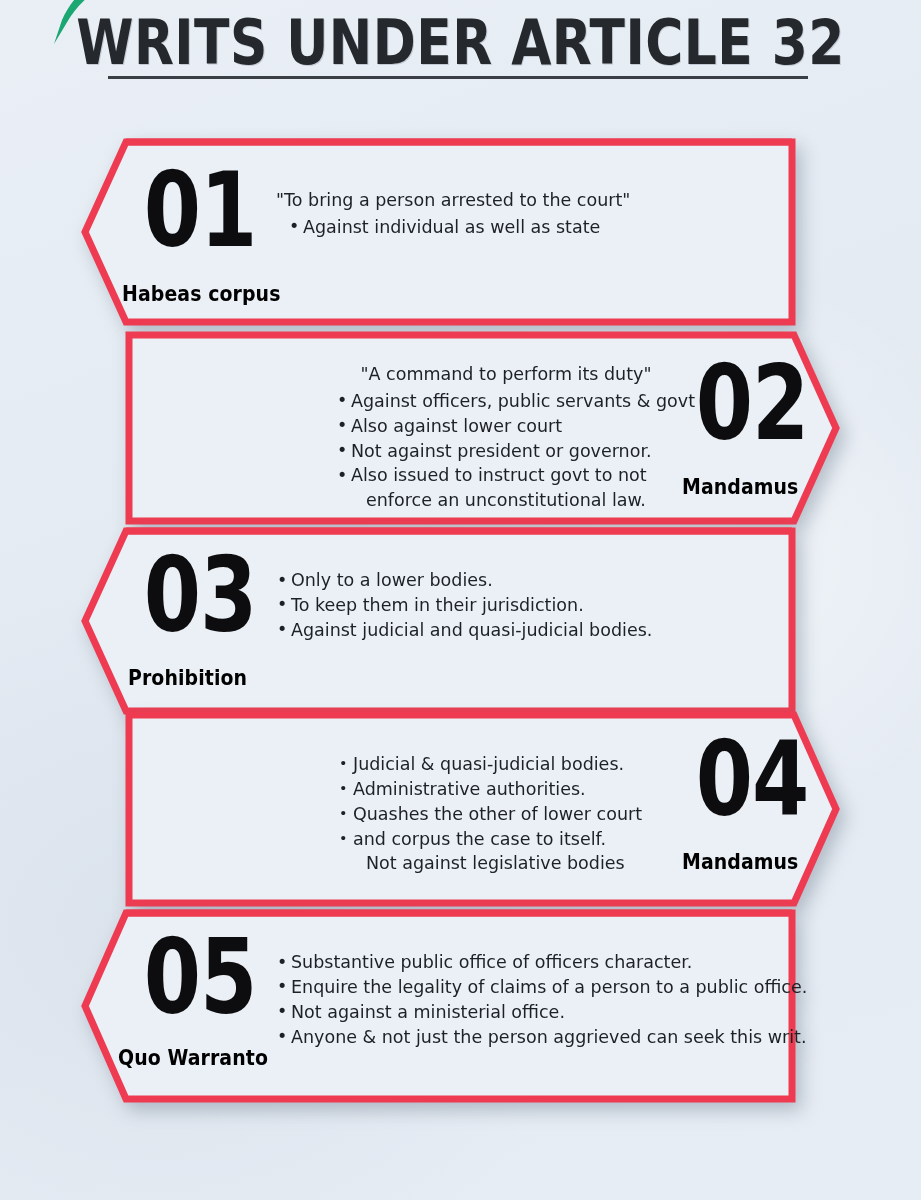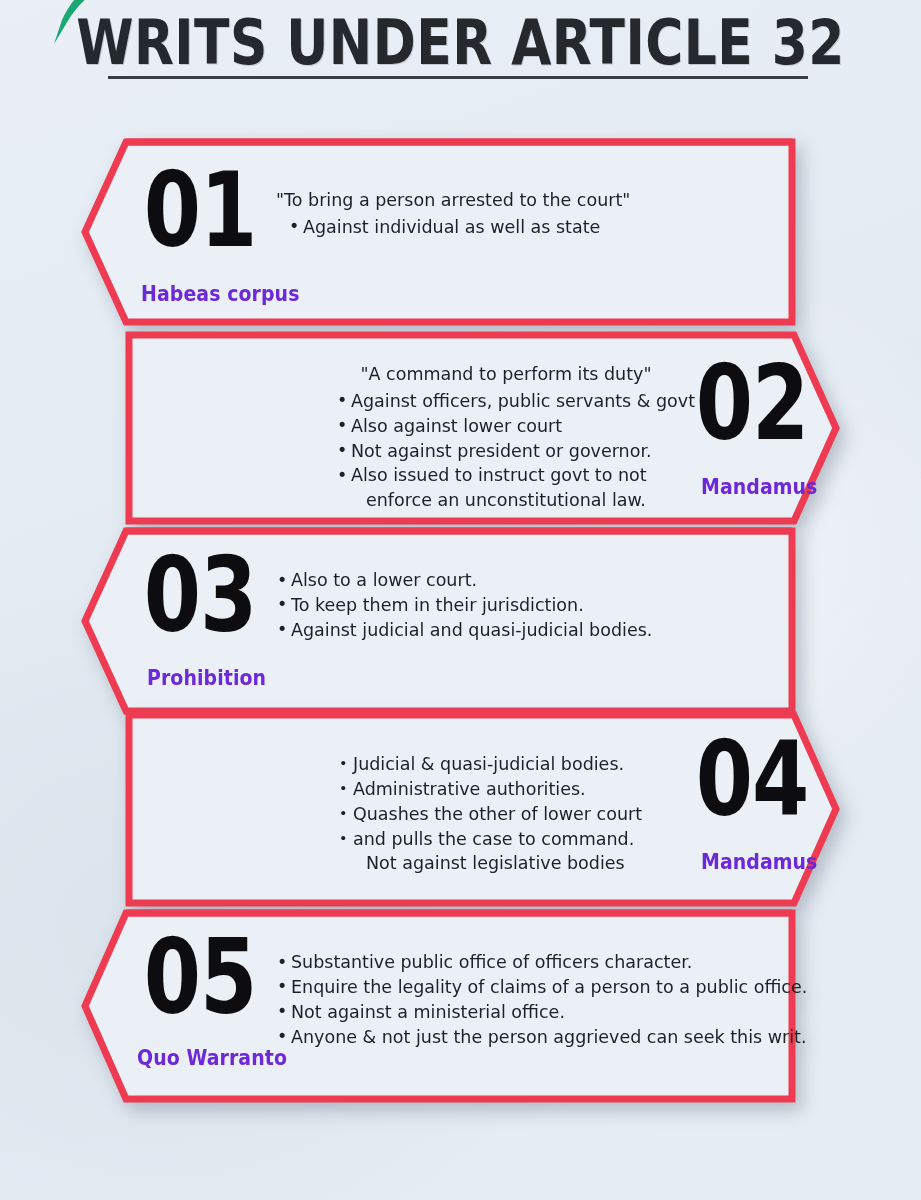--- a/index.html
+++ b/index.html
@@ -95,24 +95,23 @@
     letter-spacing: -1px;
     transform: scaleX(0.88);
     transform-origin: 50% 50%;
     white-space: nowrap;
   }
   .writ-name {
     position: absolute;
     font-family: "Liberation Sans Narrow", "DejaVu Sans Condensed", "Liberation Sans", sans-serif;
     font-size: 21px;
     font-weight: 700;
-    color: #6d28d9;
+    color: #000000;
     white-space: nowrap;
     letter-spacing: 0.1px;
-    margin-left: 19px;
   }
 
   .body-text {
     position: absolute;
     color: #1d2126;
     font-family: "DejaVu Sans", "Liberation Sans", sans-serif;
     font-size: 17.5px;
     line-height: 1.42;
   }
   .body-text .quote {
@@ -203,41 +202,41 @@
 <div class="card" style="left:78px; top:528px; width:716px; height:186px;">
   <svg width="716" height="186" viewBox="0 0 716 186">
     <path d="M48,3 L714,3 L714,183 L48,183 L7,93 Z" fill="#eaf0f6" stroke="#ee3b51" stroke-width="7" stroke-linejoin="miter"></path>
     <path d="M48,3 L714,3" stroke="#ee3b51" stroke-width="7"></path>
   </svg>
   <div class="card-inner c3">
     <div class="num" style="left:58px; top:22px;">03</div>
     <div class="writ-name" style="left:50px; top:138px;">Prohibition</div>
     <div class="body-text" style="left:198px; top:40px;">
       <ul>
-        <li class="bullet">Also to a lower court.</li>
+        <li class="bullet">Only to a lower bodies.</li>
         <li class="bullet">To keep them in their jurisdiction.</li>
         <li class="bullet">Against judicial and quasi-judicial bodies.</li>
       </ul>
     </div>
   </div>
 </div>
 
 <div class="card" style="left:126px; top:712px; width:714px; height:194px;">
   <svg width="714" height="194" viewBox="0 0 714 194">
     <path d="M3,3 L668,3 L710,97 L668,191 L3,191 Z" fill="#eaf0f6" stroke="#ee3b51" stroke-width="7" stroke-linejoin="miter"></path>
   </svg>
   <div class="card-inner c4">
     <div class="num" style="left:562px; top:22px;">04</div>
     <div class="writ-name" style="left:556px; top:138px;">Mandamus</div>
     <div class="body-text" style="left:212px; top:40px; width:340px;">
       <ul>
         <li class="bullet">Judicial &amp; quasi-judicial bodies.</li>
         <li class="bullet">Administrative authorities.</li>
         <li class="bullet">Quashes the other of lower court</li>
-        <li class="bullet">and pulls the case to command.</li>
+        <li class="bullet">and corpus the case to itself.</li>
         <li class="nobullet" style="padding-left:28px;">Not against legislative bodies</li>
       </ul>
     </div>
   </div>
 </div>
 
 <div class="card" style="left:78px; top:910px; width:716px; height:192px;">
   <svg width="716" height="192" viewBox="0 0 716 192">
     <path d="M48,3 L714,3 L714,189 L48,189 L7,96 Z" fill="#eaf0f6" stroke="#ee3b51" stroke-width="7" stroke-linejoin="miter"></path>
     <path d="M48,3 L714,3" stroke="#ee3b51" stroke-width="7"></path>

